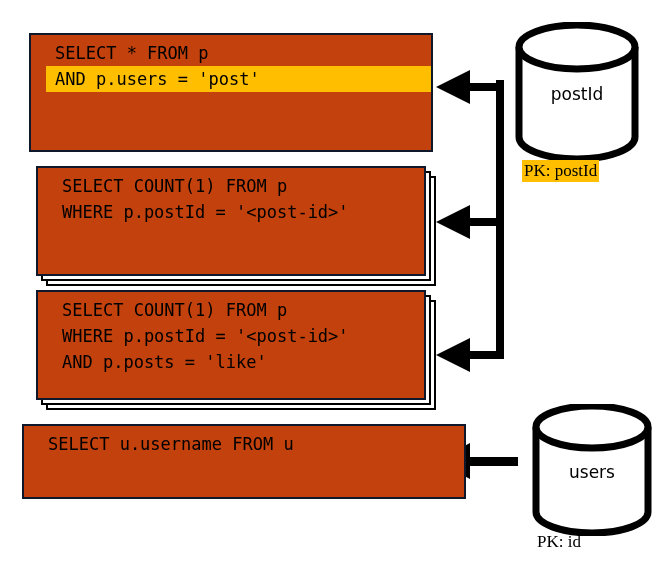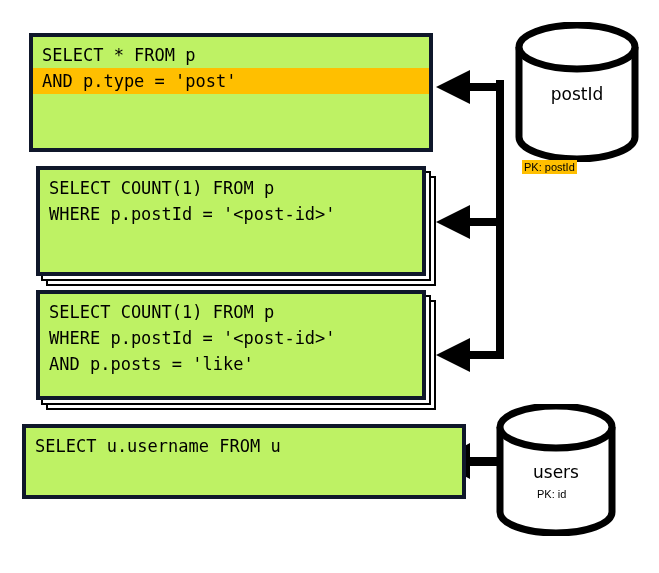--- a/index.html
+++ b/index.html
@@ -20,23 +20,24 @@
     position: absolute;
     left: 0; top: 0;
     width: 659px;
     height: 573px;
   }
 
   
   .qbox {
     position: absolute;
     box-sizing: border-box;
-    background: #bef264;
-    border: 4px solid #0f172a;
+    background: #c2410c;
+    border: 2px solid #0f172a;
     z-index: 5;
+    padding-left: 15px;
   }
   .qbox .line {
     font-family: "DejaVu Sans Mono", "Liberation Mono", monospace;
     font-size: 17px;
     line-height: 26px;
     color: #000000;
     white-space: pre;
     padding: 0 0 0 9px;
     letter-spacing: 0px;
   }
@@ -75,36 +76,36 @@
   .cyl-label {
     position: absolute;
     width: 100%;
     text-align: center;
     font-family: "DejaVu Sans", "Liberation Sans", sans-serif;
     font-size: 17px;
     color: #000000;
   }
   .pk-label {
     position: absolute;
-    font-family: Liberation Sans, sans-serif;
-    font-size: 11px;
+    font-family: Liberation Serif, serif;
+    font-size: 17px;
     color: #000000;
     white-space: pre;
     z-index: 7;
   }
   .pk-label.hl {
     background: #ffbf00;
     padding: 1px 2px;
   }
 
   #cyl-posts { left: 514px; top: 22px; width: 126px; height: 140px; }
-  #cyl-users { left: 495px; top: 404px; width: 122px; height: 132px; }
+  #cyl-users { left: 531px; top: 404px; width: 122px; height: 132px; }
 
   #pk-posts  { left: 522px; top: 160px; }
-  #pk-users  { left: 537px; top: 488px; }
+  #pk-users  { left: 537px; top: 532px; }
 
   
   #arrows {
     position: absolute;
     left: 0; top: 0;
     width: 659px; height: 573px;
     z-index: 4;
   }
 </style>
 </head>
@@ -130,21 +131,21 @@
 
     <g>
       <rect x="466" y="457" width="52" height="9" fill="#000000"></rect>
       <polygon points="436,461 470,443 470,479" fill="#000000"></polygon>
     </g>
   </svg>
 
   <div class="qbox" id="box-posts-author">
     <div class="inner">
       <div class="line">SELECT * FROM p</div>
-      <div class="line hl">AND p.type = 'post'</div>
+      <div class="line hl">AND p.users = 'post'</div>
     </div>
   </div>
 
   <div class="stack-shadow s2" id="box-comment-s2"></div>
   <div class="stack-shadow" id="box-comment-s1"></div>
   <div class="qbox" id="box-comment-count">
     <div class="inner">
       <div class="line">SELECT COUNT(1) FROM p</div>
       <div class="line">WHERE p.postId = '&lt;post-id&gt;'</div>
     </div>

